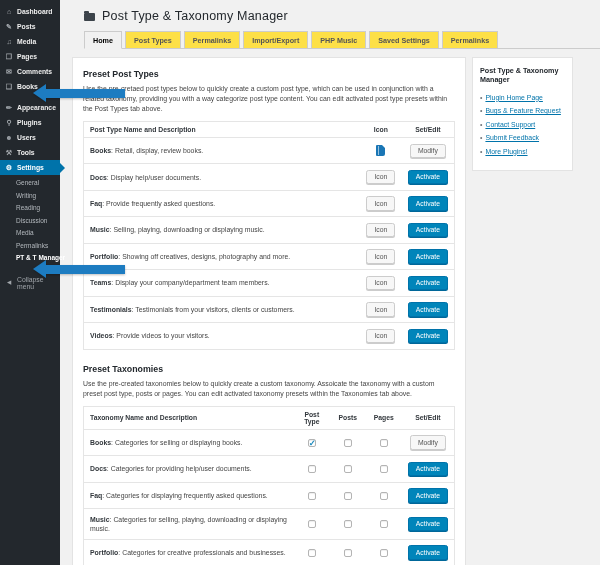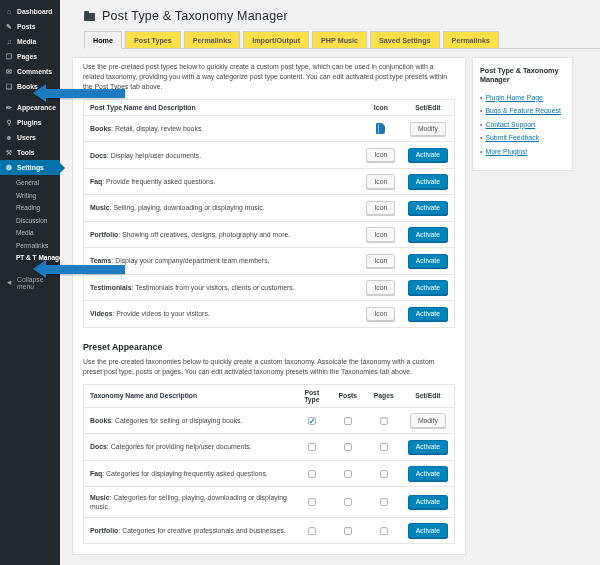--- a/index.html
+++ b/index.html
@@ -146,29 +146,30 @@
 <div class="content">
   <div class="page-header">
     <span class="folder-icon"></span>
     <h1 class="page-title">Post Type &amp; Taxonomy Manager</h1>
   </div>
 
   <nav class="tabs" id="tab-bar">
       <span class="tab active">Home</span>
       <span class="tab">Post Types</span>
       <span class="tab">Permalinks</span>
-      <span class="tab">Import/Output</span>
+      <span class="tab">Import/Export</span>
       <span class="tab">PHP Music</span>
       <span class="tab">Saved Settings</span>
       <span class="tab">Permalinks</span>
     </nav>
 
   <div class="body-row">
     <div class="main-panel">
 
+      <div class="section-heading">Preset Post Types</div>
       <p class="section-intro">Use the pre-cretaed post types below to quickly create a custom post type, which can be used in conjunction with a related taxonomy, providing you with a way categorize post type content. You can edit activated post type presets within the Post Types tab above.</p>
       <table class="preset" id="post-types-table">
         <thead>
             <tr id="pt-head">
               <th>Post Type Name and Description</th>
               <th class="w-icon col-center">Icon</th>
               <th class="w-action col-center">Set/Edit</th>
             </tr>
           </thead>
         <tbody id="pt-body">
@@ -208,21 +209,21 @@
               <td class="col-center"><span class="btn btn-primary">Activate</span></td>
             </tr>
             <tr>
               <td><b>Videos</b>: <span>Provide videos to your visitors.</span></td>
               <td class="col-center"><span class="btn btn-secondary">Icon</span></td>
               <td class="col-center"><span class="btn btn-primary">Activate</span></td>
             </tr>
           </tbody>
       </table>
 
-      <div class="section-heading" style="margin-top:14px;">Preset Appearance</div>
+      <div class="section-heading" style="margin-top:14px;">Preset Taxonomies</div>
       <p class="section-intro">Use the pre-created taxonomies below to quickly create a custom taxonomy. Assoicate the taxonomy with a custom preset post type, posts or pages. You can edit activated taxonomy presets within the Taxonomies tab above.</p>
       <table class="preset" id="taxonomies-table">
         <thead>
             <tr id="tx-head">
               <th>Taxonomy Name and Description</th>
               <th class="w-check col-center">Post Type</th>
               <th class="w-check col-center">Posts</th>
               <th class="w-check col-center">Pages</th>
               <th class="w-action col-center">Set/Edit</th>
             </tr>

